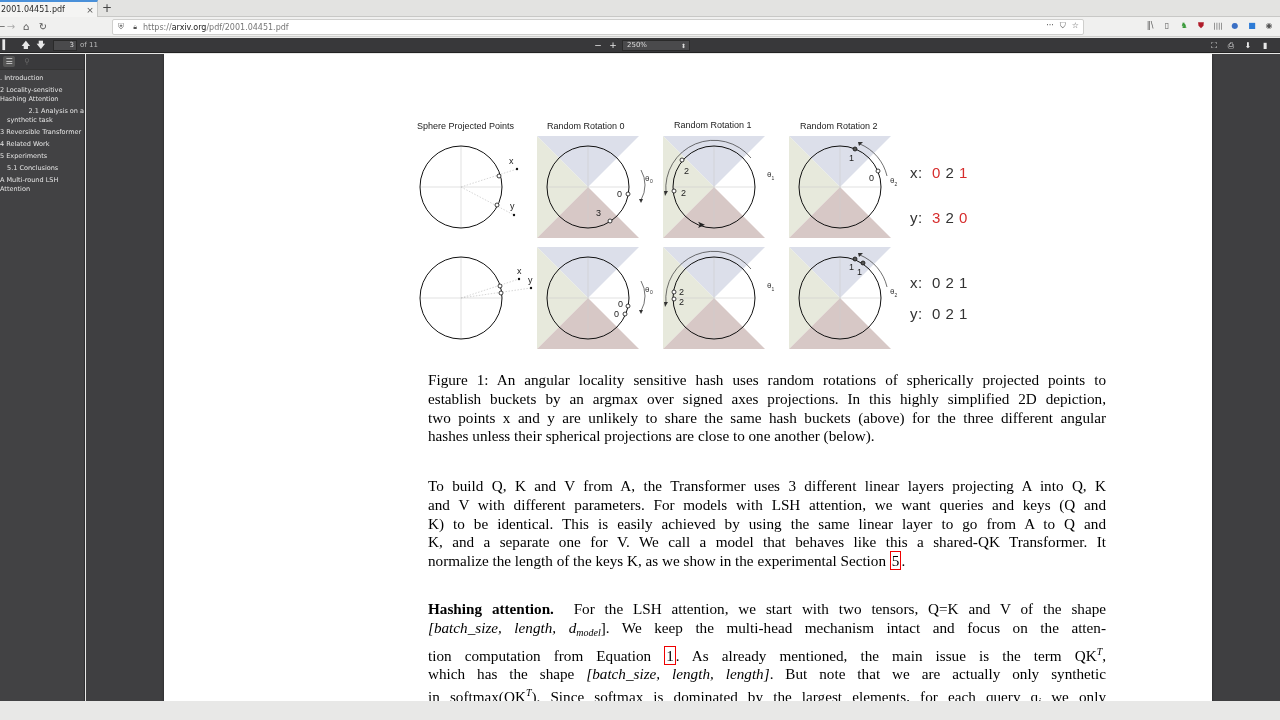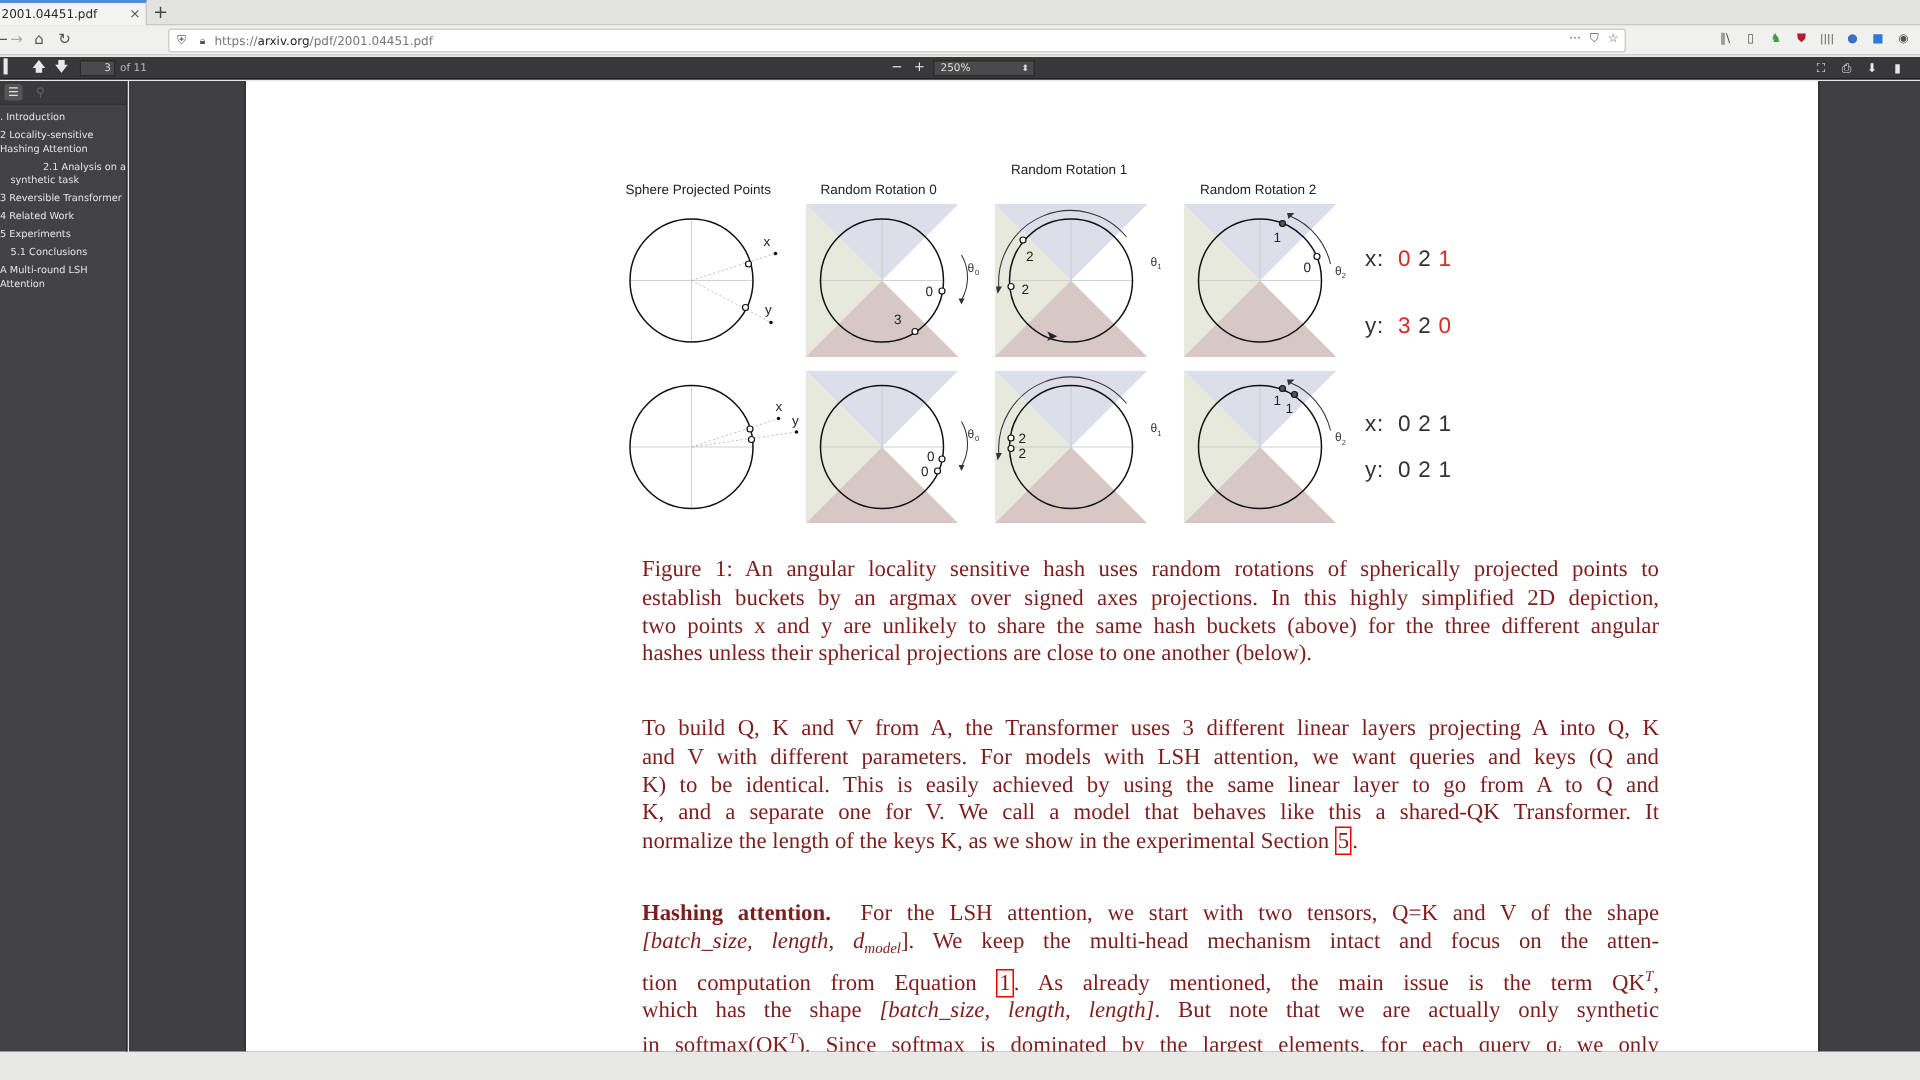--- a/index.html
+++ b/index.html
@@ -47,21 +47,21 @@
   .page { position: absolute; left: 78px; top: 0; width: 1048px; height: 660px; background: #fff; box-shadow: 0 0 2px rgba(0,0,0,0.5); }
 
   
   .fig-title { position: absolute; font-family: "Liberation Sans", sans-serif; font-size: 9px; color: #222; white-space: nowrap; }
   .panel { position: absolute; width: 102px; height: 102px; overflow: hidden; }
   .panel svg { display: block; }
   .hashlabel { position: absolute; font-family: "Liberation Sans", sans-serif; font-size: 15px; color: #333; white-space: nowrap; letter-spacing: 0.5px; }
   .hashlabel .red { color: #d62c2c; }
 
   
-  .ptext { position: absolute; left: 264px; width: 678px; font-family: "Liberation Serif", serif; font-size: 15.2px; line-height: 18.8px; color: #7f1d1d; text-align: justify; }
+  .ptext { position: absolute; left: 264px; width: 678px; font-family: "Liberation Serif", serif; font-size: 15.2px; line-height: 18.8px; color: #000000; text-align: justify; }
   .ptext .line { display: block; white-space: nowrap; text-align: justify; text-align-last: justify; }
   .ptext .line.last { text-align-last: left; }
   .ptext i { font-style: italic; }
   .ref { border: 1px solid #e00; padding: 0 1px; }
   .bold { font-weight: bold; }
 
   
   .findbar { position: absolute; left: 0; top: 739px; width: 1280px; height: 29px; background: #e8e8e6; border-top: 3px solid #8b5cf6; }
   .find-input { position: absolute; left: 0; top: 3px; width: 92px; height: 13px; background: #fff; border: 1px solid #bdbdbb; font-size: 7.5px; line-height: 11px; padding-left: 1px; color: #222; }
   .find-nav { position: absolute; top: 3px; width: 13px; height: 13px; border: 1px solid #bdbdbb; background: #f4f4f3; font-size: 7px; line-height: 11px; text-align: center; color: #444; }
@@ -143,21 +143,21 @@
     <div class="outline-item" style="padding-bottom:0;">A Multi-round LSH</div>
     <div class="outline-item">Attention</div>
   </div>
 </div>
 
 <div class="viewer">
   <div class="page">
 
     <div class="fig-title" style="left:253px;top:67px;">Sphere Projected Points</div>
     <div class="fig-title" style="left:383px;top:67px;">Random Rotation 0</div>
-    <div class="fig-title" style="left:510px;top:54px;">Random Rotation 1</div>
+    <div class="fig-title" style="left:510px;top:66px;">Random Rotation 1</div>
     <div class="fig-title" style="left:636px;top:67px;">Random Rotation 2</div>
 
     <div class="panel" style="left:250px;top:82px;width:120px;">
       <svg width="120" height="102" viewBox="0 0 120 102">
         <line x1="6" y1="51" x2="88" y2="51" stroke="#ccc" stroke-width="0.6"></line>
         <line x1="47" y1="10" x2="47" y2="92" stroke="#ccc" stroke-width="0.6"></line>
         <line x1="47" y1="51" x2="103" y2="33" stroke="#bbb" stroke-width="0.6" stroke-dasharray="1.5,1.5"></line>
         <line x1="47" y1="51" x2="100" y2="79" stroke="#bbb" stroke-width="0.6" stroke-dasharray="1.5,1.5"></line>
         <circle cx="47" cy="51" r="41" fill="none" stroke="#111" stroke-width="1"></circle>
         <circle cx="85" cy="40" r="2" fill="#fff" stroke="#111" stroke-width="0.8"></circle>

